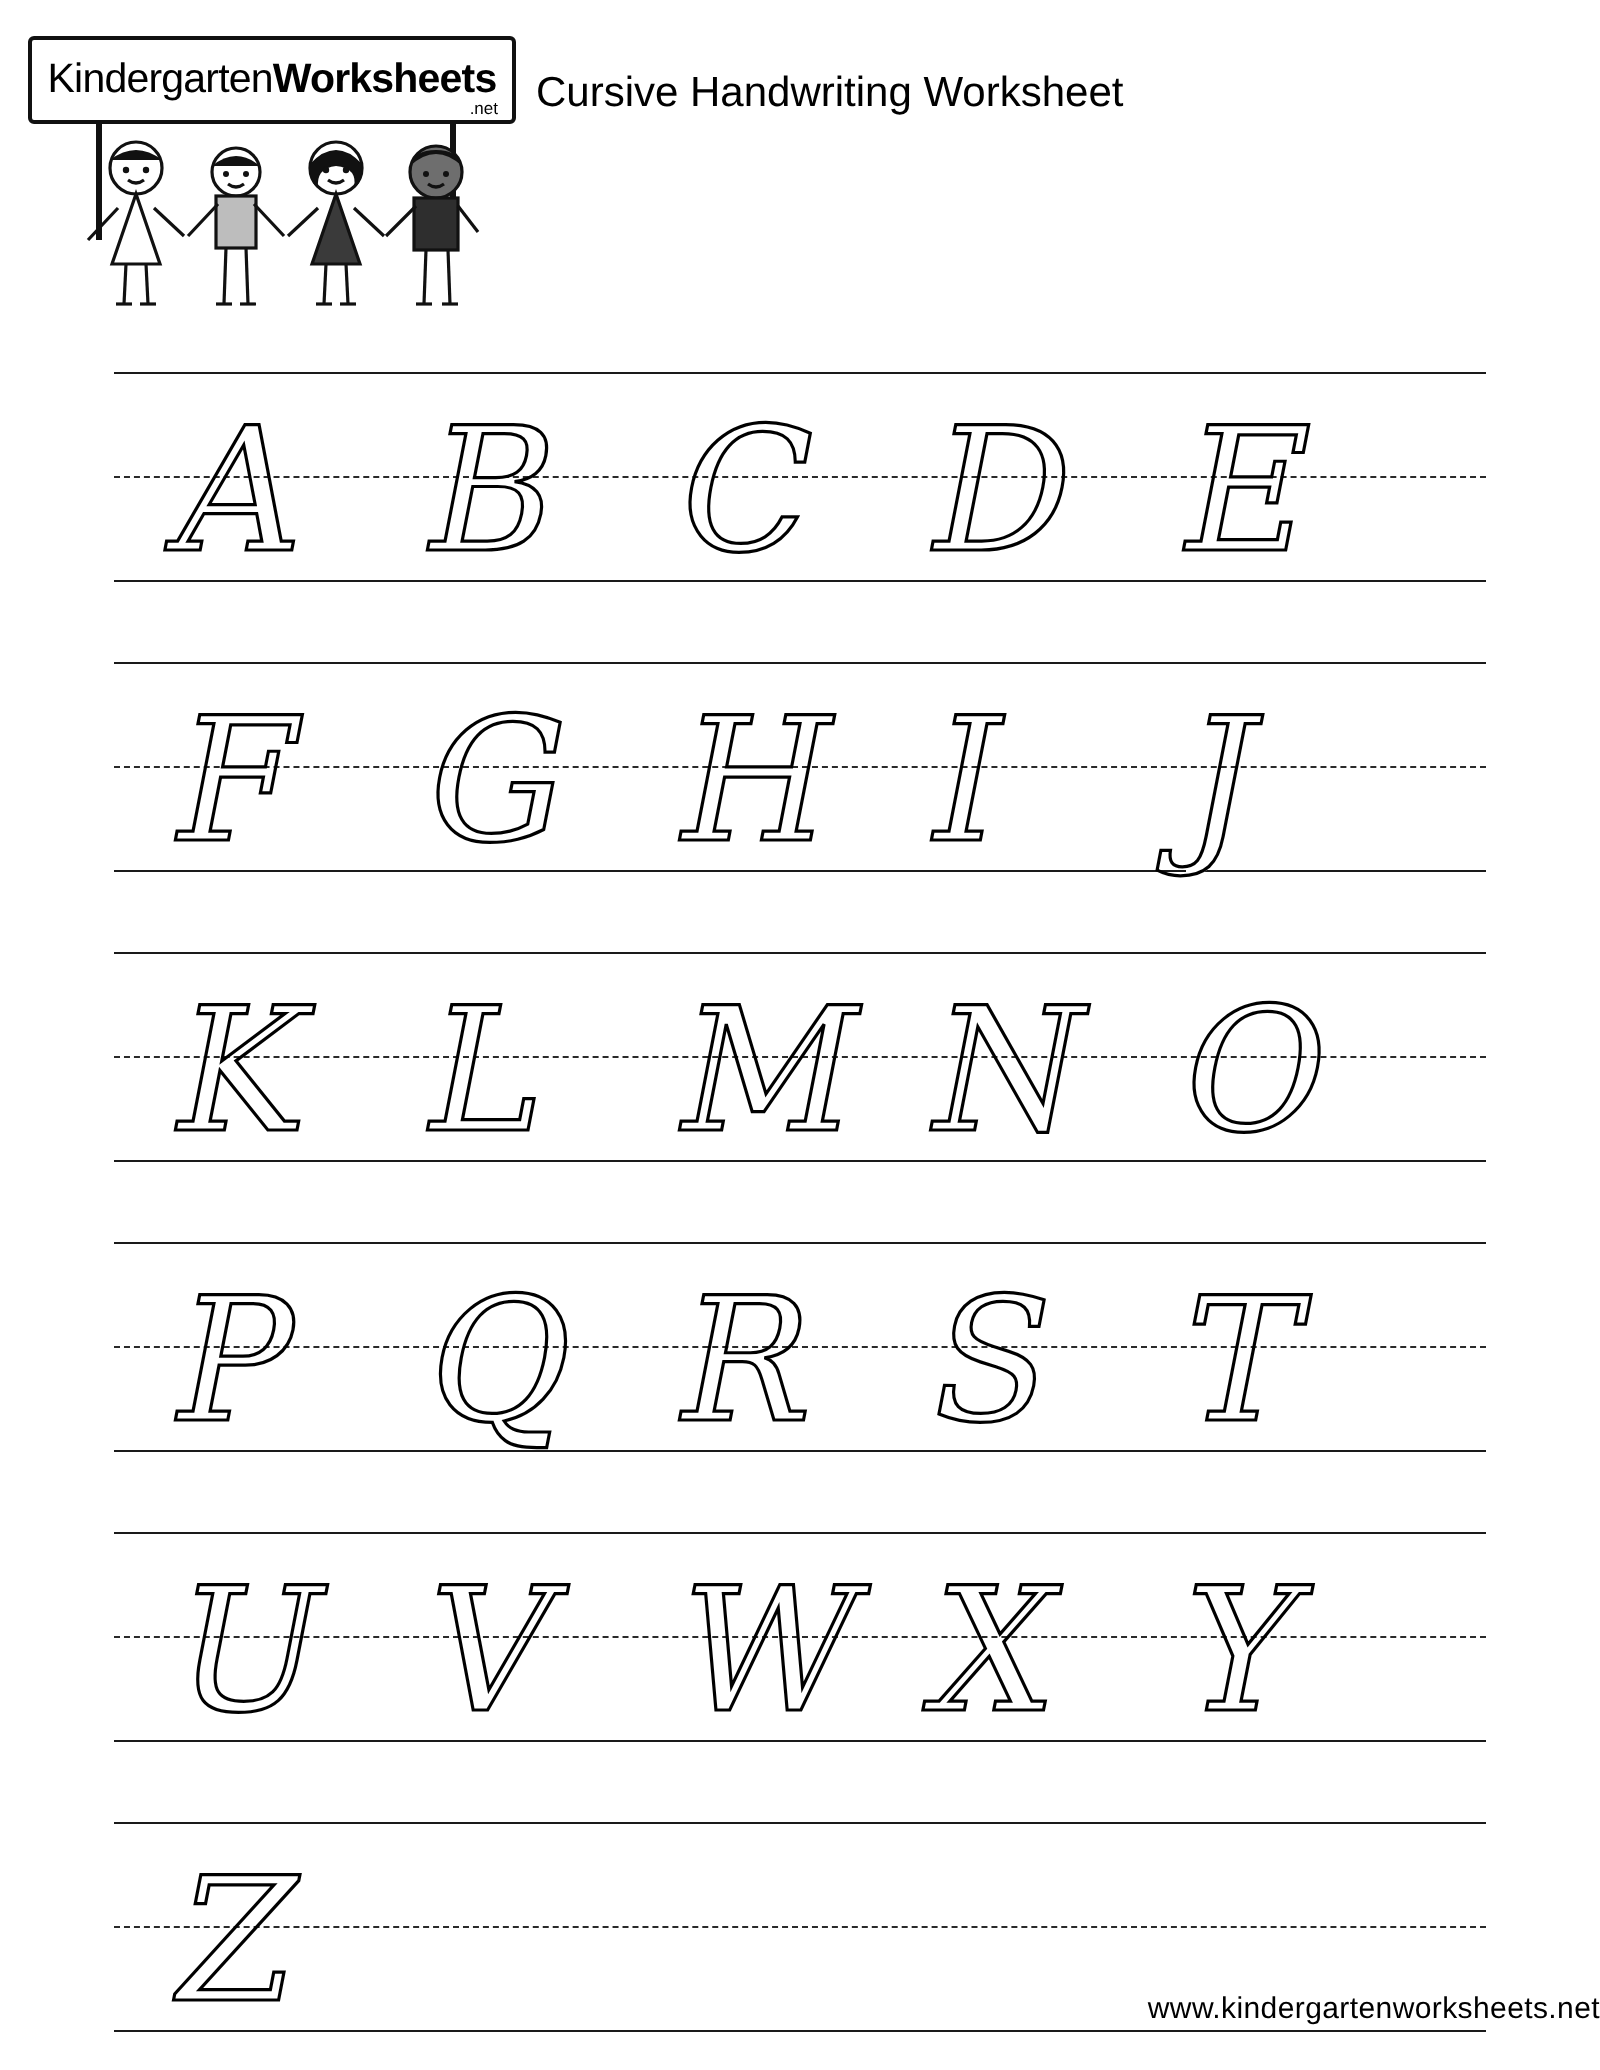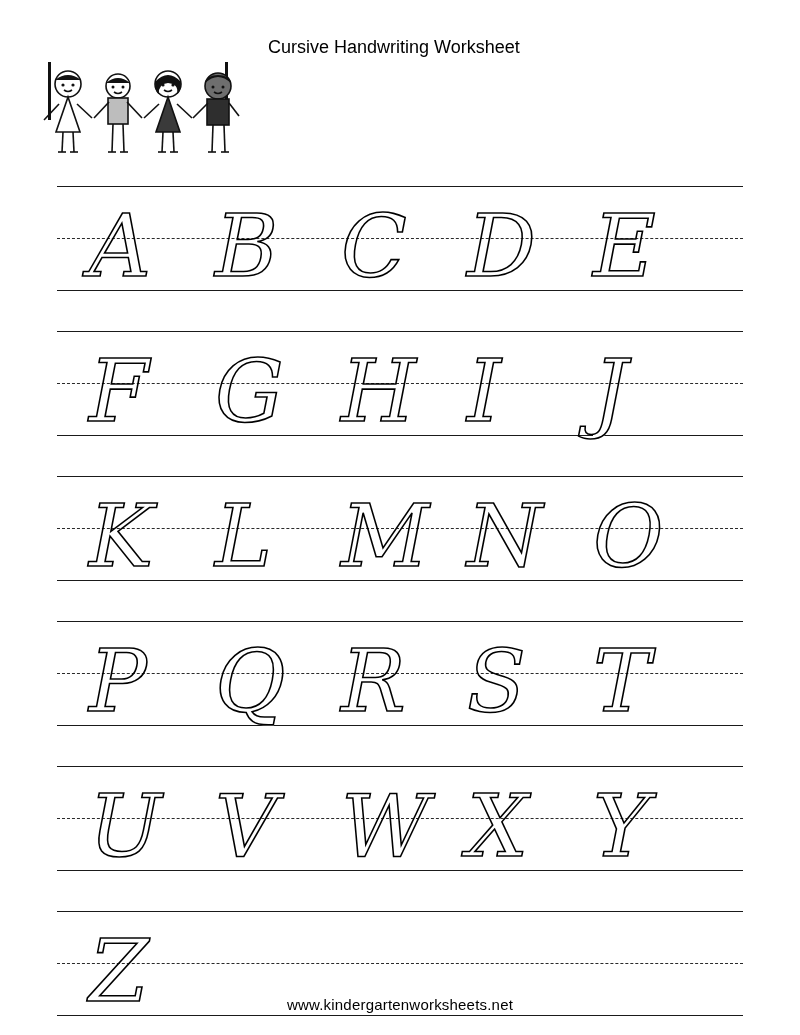--- a/index.html
+++ b/index.html
@@ -73,21 +73,21 @@
     height: 106px;
   }
 
   .title-block {
     position: absolute;
     left: 268px;
     top: 32px;
     width: 520px;
   }
   .title-line1 {
-    font-size: 18px;
+    font-size: 21px;
     line-height: 30px;
     white-space: nowrap;
   }
   .title-line2 {
     font-size: 20.5px;
     line-height: 28px;
     margin-top: 6px;
   }
   .name-row {
     position: absolute;
@@ -165,31 +165,35 @@
     -webkit-background-clip: text;
     background-clip: text;
   }
 
   
   .footer {
     position: absolute;
     left: 0;
     bottom: 22px;
     width: 800px;
-    text-align: center;
+    text-align: right;
     font-size: 15px;
     letter-spacing: 0.2px;
   }
 </style>
 </head>
 <body>
 
 <div class="header">
 
   <div class="logo-block">
+    <div class="logo-banner">
+      <span class="logo-text"><span>Kindergarten</span><b>Worksheets</b></span>
+      <span class="logo-dotnet">.net</span>
+    </div>
     <div class="banner-post post-left"></div>
     <div class="banner-post post-right"></div>
 
     <svg class="kids" viewBox="0 0 212 106">
       <g fill="none" stroke="#111" stroke-width="1.6">
 
         <circle cx="36" cy="22" r="13" fill="#fff"></circle>
         <path d="M23 18 q13 -10 26 0" fill="#111" stroke="none"></path>
         <circle cx="31" cy="23" r="1.6" fill="#111" stroke="none"></circle>
         <circle cx="41" cy="23" r="1.6" fill="#111" stroke="none"></circle>

